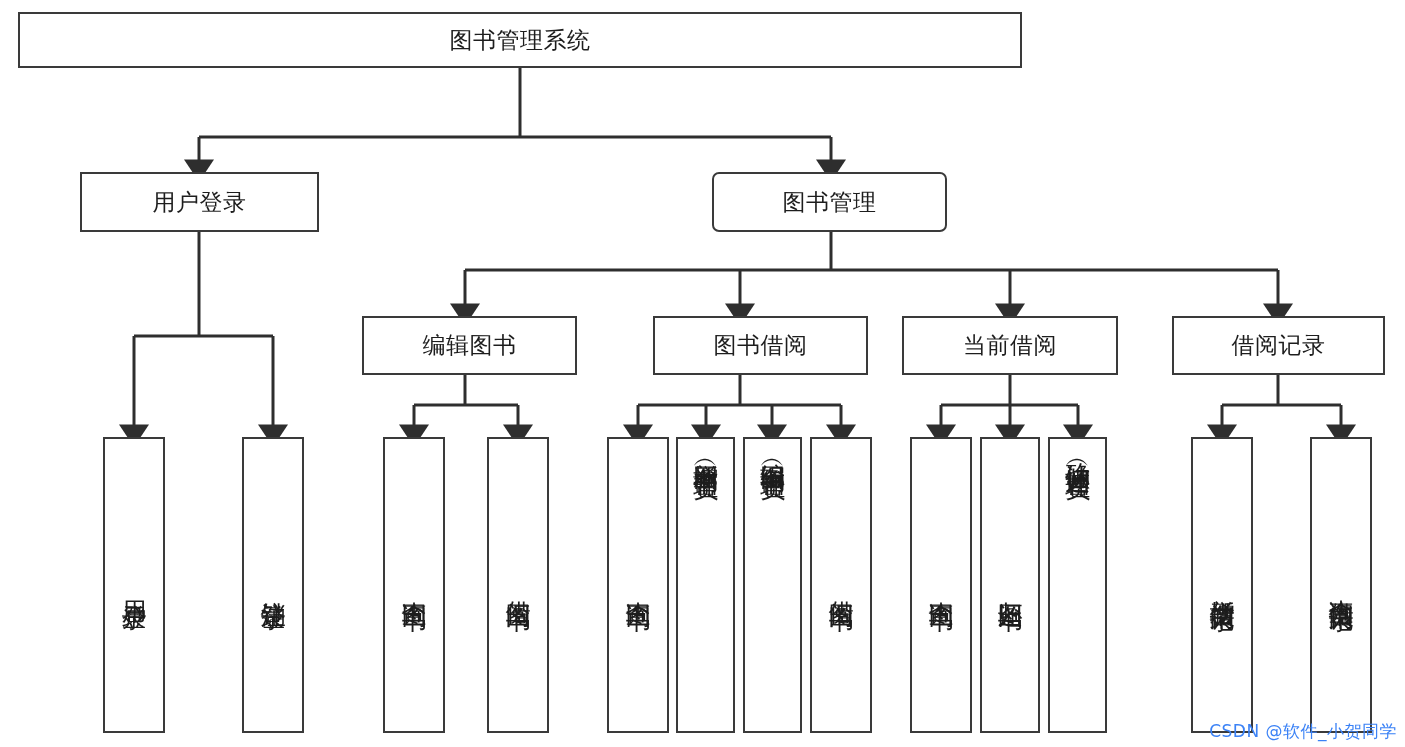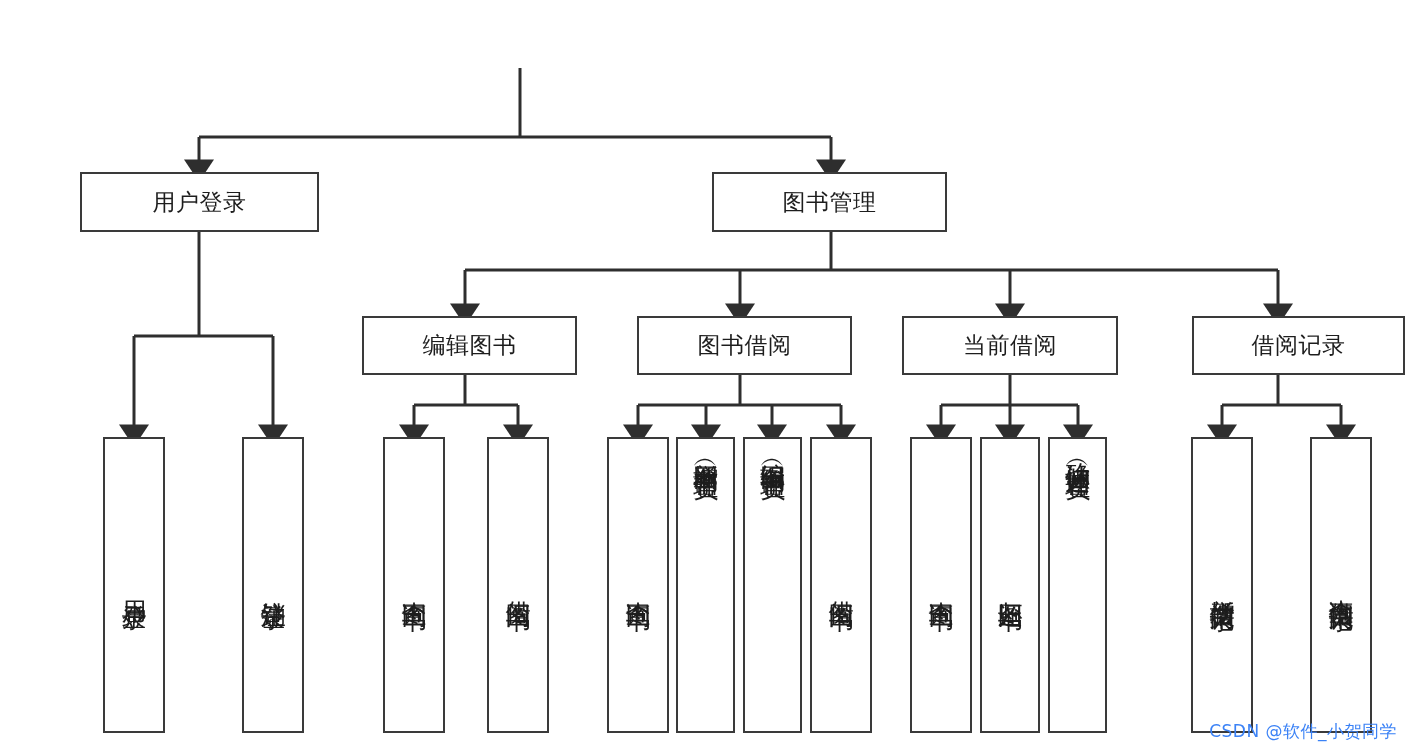--- a/index.html
+++ b/index.html
@@ -128,38 +128,41 @@
       <path d="M1010,405 L1010,431" marker-end="url(#arrowhead)"></path>
       <path d="M1078,405 L1078,431" marker-end="url(#arrowhead)"></path>
 
       <path d="M1278,375 L1278,405"></path>
       <path d="M1222,405 L1341,405"></path>
       <path d="M1222,405 L1222,431" marker-end="url(#arrowhead)"></path>
       <path d="M1341,405 L1341,431" marker-end="url(#arrowhead)"></path>
     </g>
   </svg>
 
+  <div class="node horiz root" style="left:18px; top:12px; width:1004px; height:56px;">
+    <span class="node-label">图书管理系统</span>
+  </div>
 
   <div class="node horiz" style="left:80px; top:172px; width:239px; height:60px;">
     <span class="node-label">用户登录</span>
   </div>
-  <div class="node horiz" style="left:712px; top:172px; width:235px; height:60px;">
+  <div class="node horiz" style="left:712px; top:172px; width:235px; height:60px;border-radius:7px;">
     <span class="node-label">图书管理</span>
   </div>
 
   <div class="node horiz" style="left:362px; top:316px; width:215px; height:59px;">
     <span class="node-label">编辑图书</span>
   </div>
-  <div class="node horiz" style="left:637px; top:316px; width:215px; height:59px;">
+  <div class="node horiz" style="left:653px; top:316px; width:215px; height:59px;">
     <span class="node-label">图书借阅</span>
   </div>
   <div class="node horiz" style="left:902px; top:316px; width:216px; height:59px;">
     <span class="node-label">当前借阅</span>
   </div>
-  <div class="node horiz" style="left:1172px; top:316px; width:213px; height:59px;margin-left:20px;">
+  <div class="node horiz" style="left:1172px; top:316px; width:213px; height:59px;">
     <span class="node-label">借阅记录</span>
   </div>
 
   <div class="node vert short" style="left:103px; top:437px; width:62px; height:296px;">
     <span class="node-label">用户登录</span>
   </div>
   <div class="node vert short" style="left:242px; top:437px; width:62px; height:296px;">
     <span class="node-label">注销登录</span>
   </div>
 

